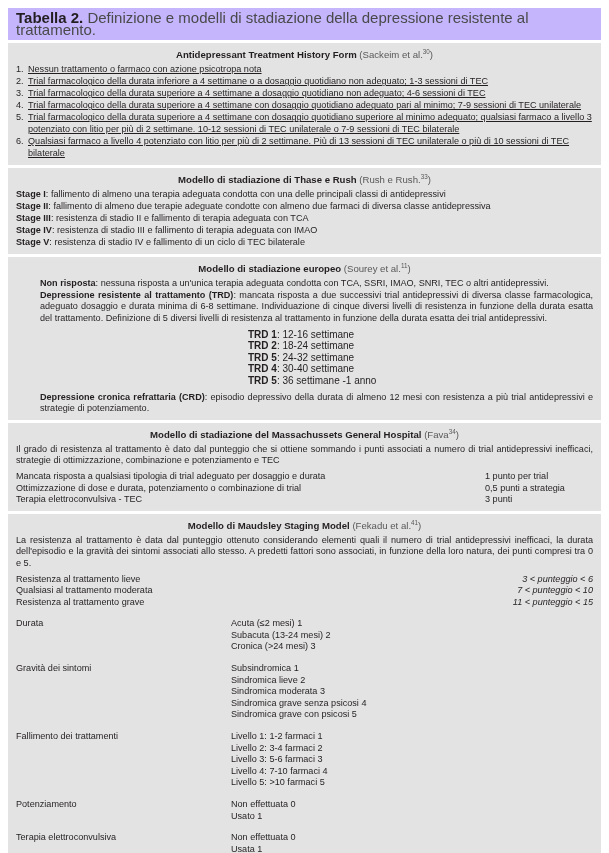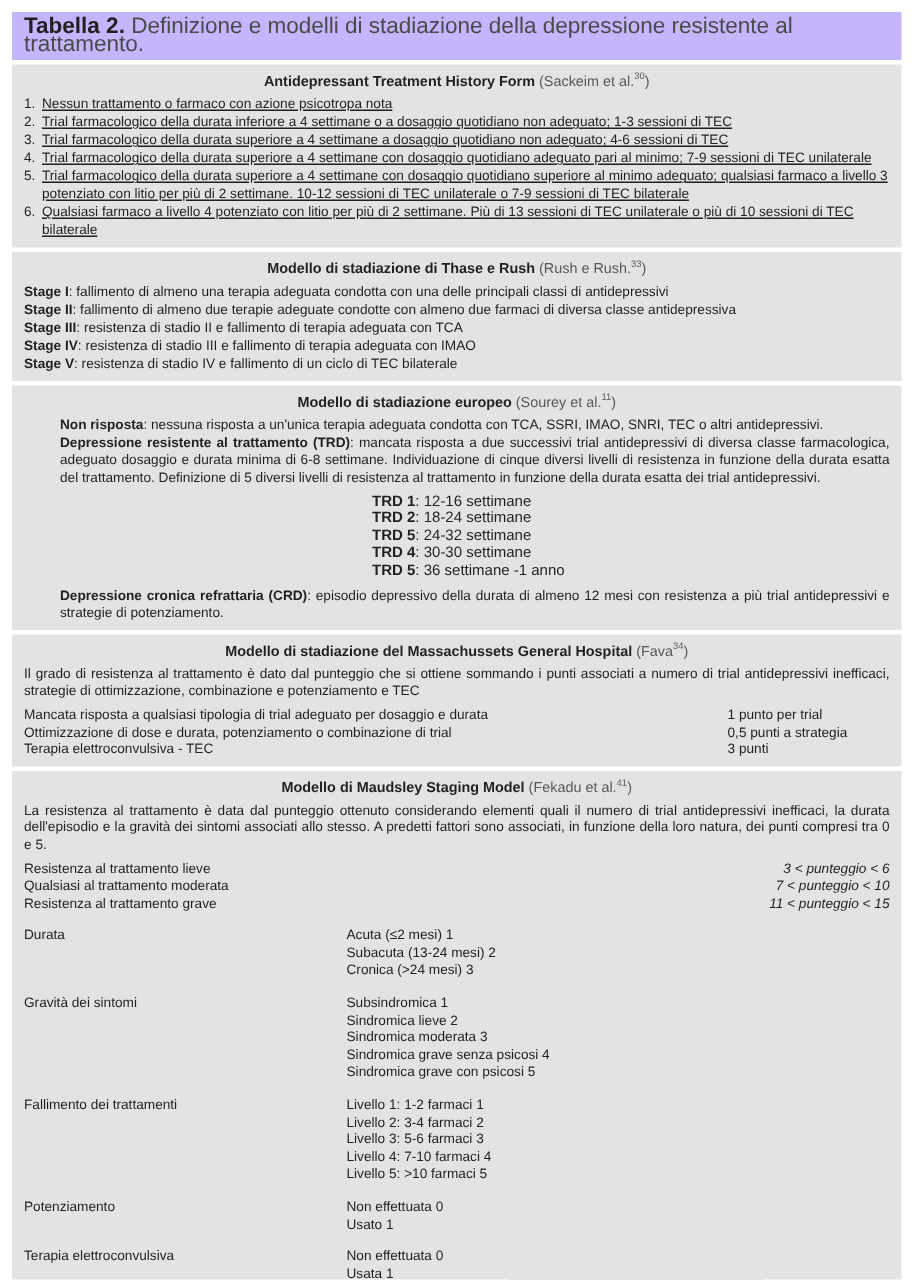--- a/index.html
+++ b/index.html
@@ -166,21 +166,21 @@
     <div class="sec-title">
       <span>Modello di stadiazione europeo</span>
       <span class="ref"><span>(Sourey et al.</span><sup>11</sup><span>)</span></span>
     </div>
     <p class="para tight"><b>Non risposta</b><span>: nessuna risposta a un'unica terapia adeguata condotta con TCA, SSRI, IMAO, SNRI, TEC o altri antidepressivi.</span></p>
     <p class="para tight"><b>Depressione resistente al trattamento (TRD)</b><span>: mancata risposta a due successivi trial antidepressivi di diversa classe farmacologica, adeguato dosaggio e durata minima di 6-8 settimane. Individuazione di cinque diversi livelli di resistenza in funzione della durata esatta del trattamento. Definizione di 5 diversi livelli di resistenza al trattamento in funzione della durata esatta dei trial antidepressivi.</span></p>
     <div class="trd-block">
       <p><b>TRD 1</b><span>: 12-16 settimane</span></p>
       <p><b>TRD 2</b><span>: 18-24 settimane</span></p>
       <p><b>TRD 5</b><span>: 24-32 settimane</span></p>
-      <p><b>TRD 4</b><span>: 30-30 settimane</span></p>
+      <p><b>TRD 4</b><span>: 30-40 settimane</span></p>
       <p><b>TRD 5</b><span>: 36 settimane -1 anno</span></p>
     </div>
     <p class="para tight"><b>Depressione cronica refrattaria (CRD)</b><span>: episodio depressivo della durata di almeno 12 mesi con resistenza a più trial antidepressivi e strategie di potenziamento.</span></p>
   </div>
 
   <div class="section">
     <div class="sec-title">
       <span>Modello di stadiazione del Massachussets General Hospital</span>
       <span class="ref"><span>(Fava</span><sup>34</sup><span>)</span></span>
     </div>

